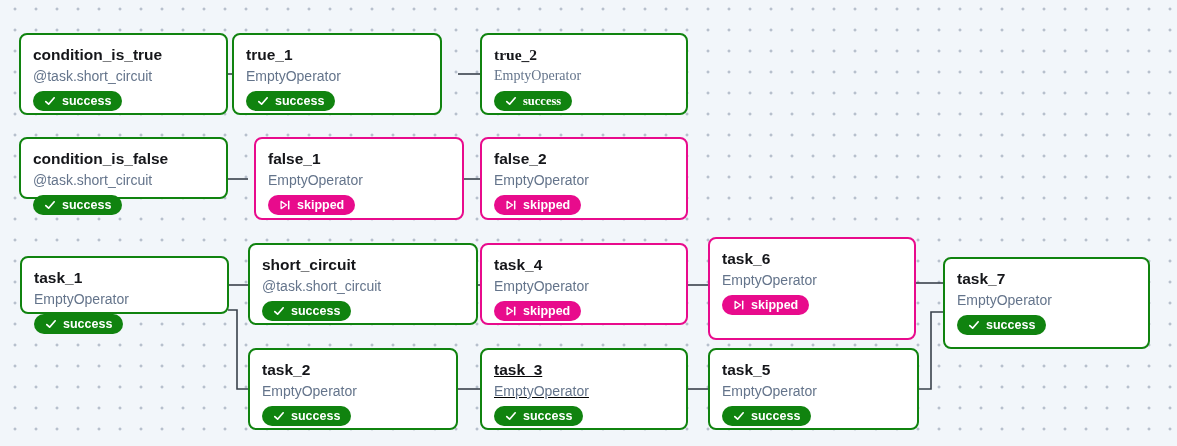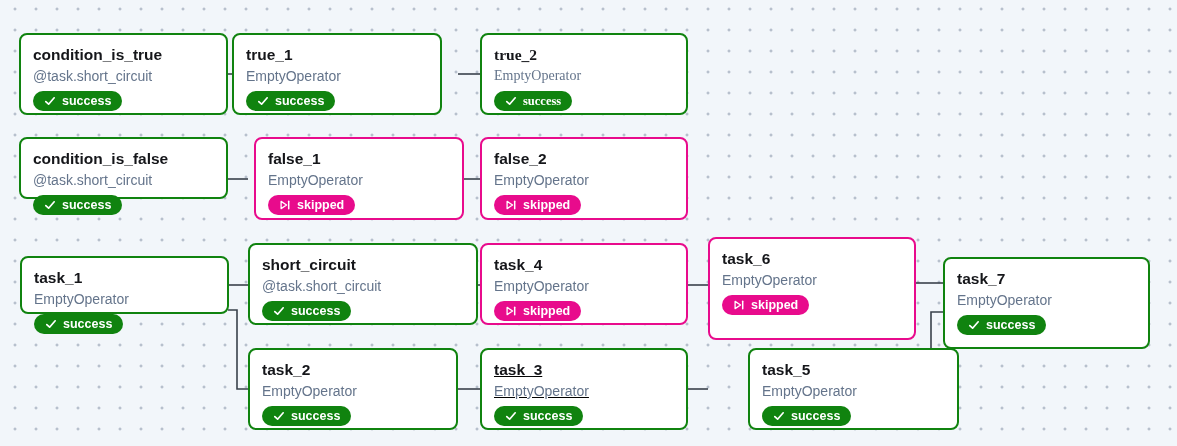--- a/index.html
+++ b/index.html
@@ -177,21 +177,21 @@
           <span>success</span>
         </div></div>
       <div class="node success" style="left: 480px; top: 348px; width: 208px; height: 82px; text-decoration: underline;"><div class="node-title">task_3</div><div class="node-subtitle">EmptyOperator</div><div class="badge success">
           <span class="icon">
             <svg width="12" height="12" viewBox="0 0 12 12">
               <path d="M1.8 6.6 L4.6 9.2 L10.2 2.8" stroke="#fff" stroke-width="1.7" fill="none" stroke-linecap="round" stroke-linejoin="round"></path>
             </svg>
           </span>
           <span>success</span>
         </div></div>
-      <div class="node success" style="left: 708px; top: 348px; width: 211px; height: 82px; margin-left: 40px;"><div class="node-title">task_5</div><div class="node-subtitle">EmptyOperator</div><div class="badge success">
+      <div class="node success" style="left: 708px; top: 348px; width: 211px; height: 82px;"><div class="node-title">task_5</div><div class="node-subtitle">EmptyOperator</div><div class="badge success">
           <span class="icon">
             <svg width="12" height="12" viewBox="0 0 12 12">
               <path d="M1.8 6.6 L4.6 9.2 L10.2 2.8" stroke="#fff" stroke-width="1.7" fill="none" stroke-linecap="round" stroke-linejoin="round"></path>
             </svg>
           </span>
           <span>success</span>
         </div></div>
     </div>
 </div>
 

